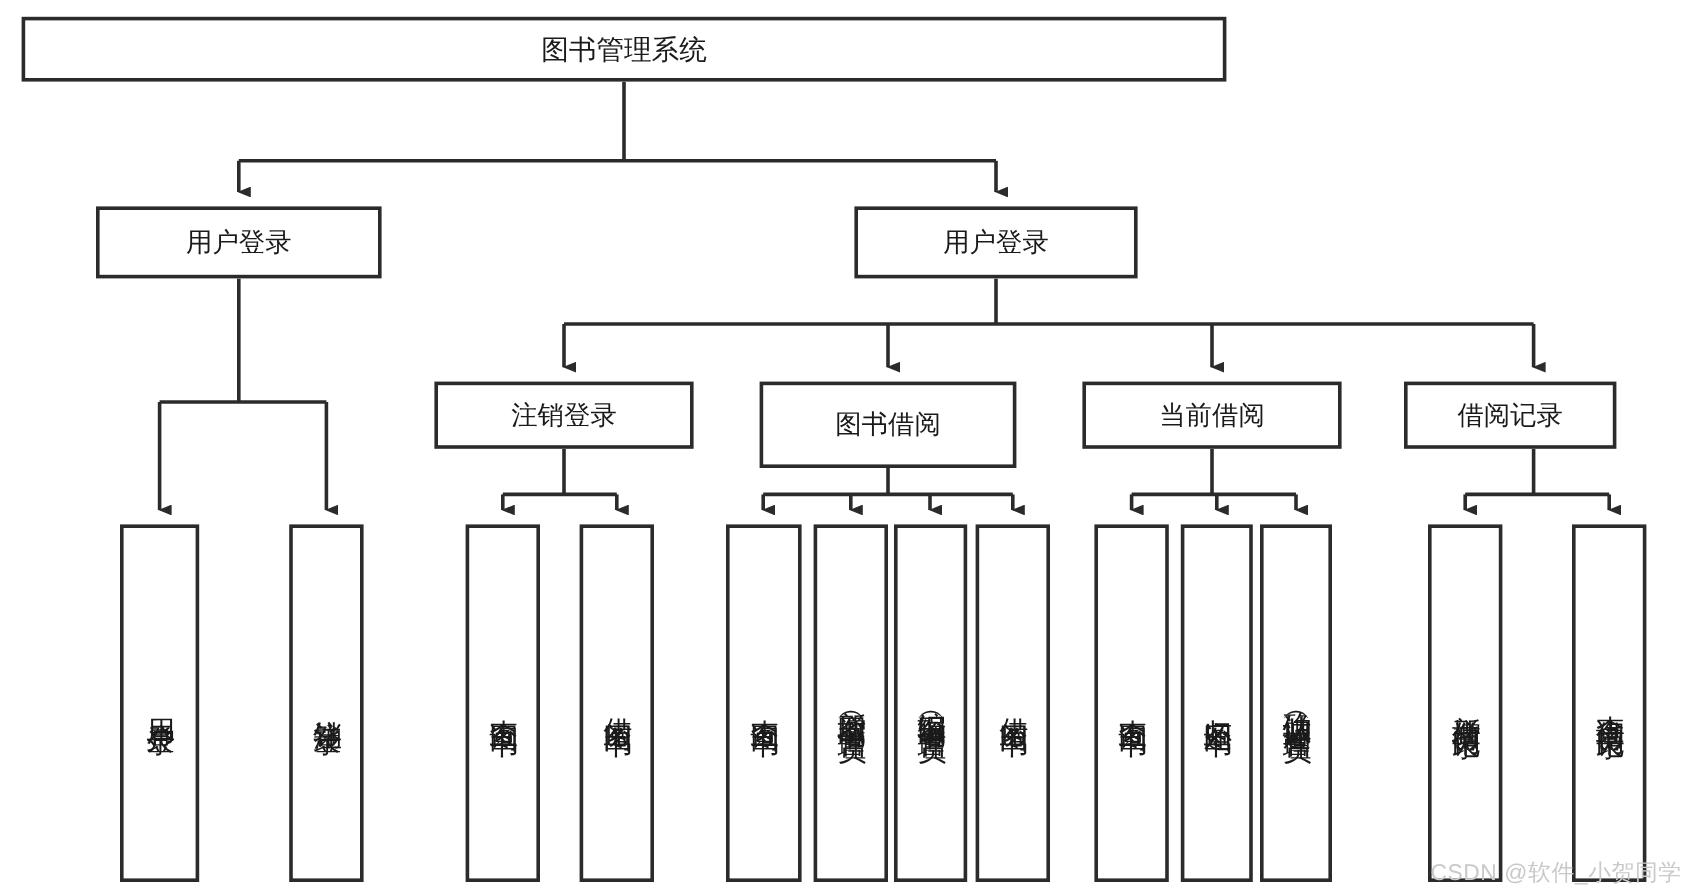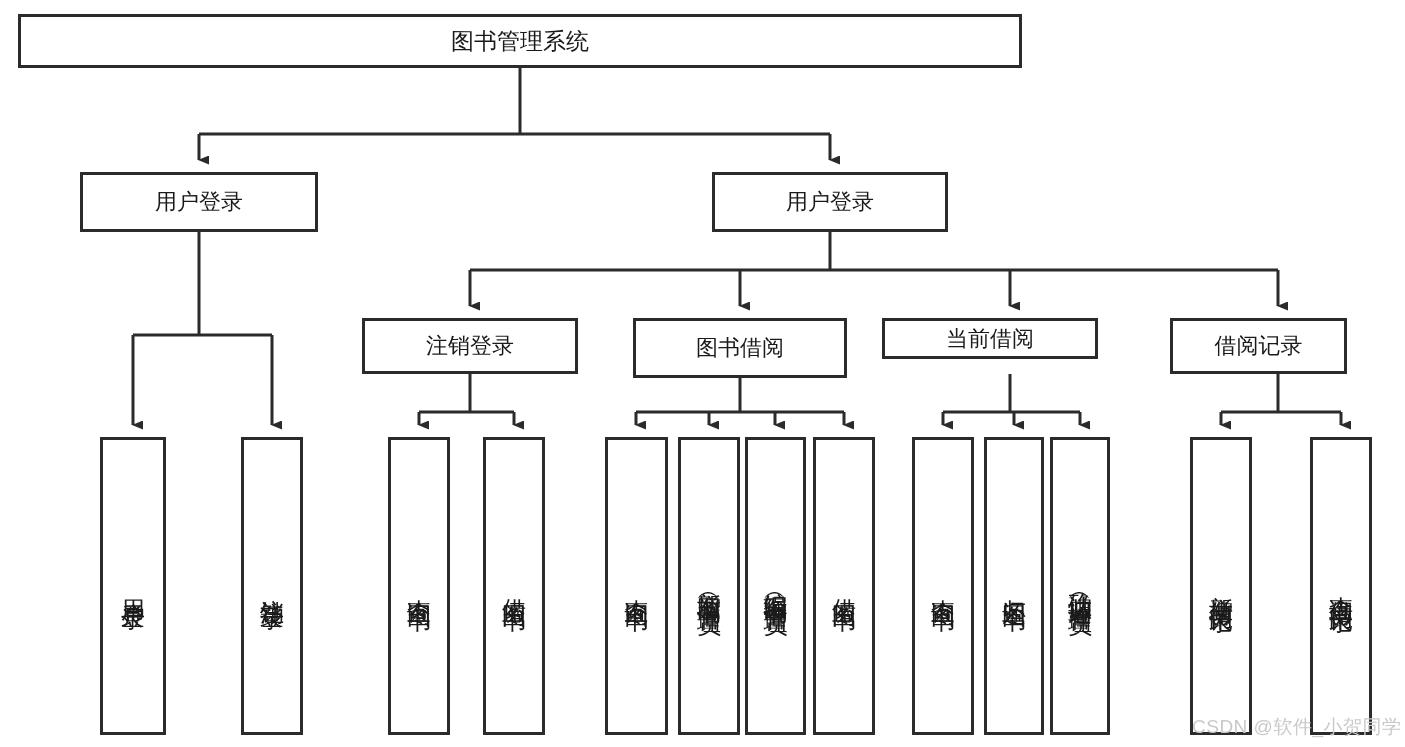--- a/index.html
+++ b/index.html
@@ -49,22 +49,22 @@
     white-space:nowrap;
   }
 
   #root{left:18px;top:14px;width:1004px;height:54px;border-width:3px;}
   #root .lbl{font-size:23px;}
 
   #n-user-login{left:80px;top:172px;width:238px;height:60px;border-width:3px;}
   #n-book-mgmt{left:712px;top:172px;width:236px;height:60px;border-width:3px;}
 
   #n-new-rec{left:362px;top:318px;width:216px;height:56px;border-width:3px;}
-  #n-borrow{left:633px;top:318px;width:214px;height:60px;border-width:3px;}
-  #n-current{left:882px;top:318px;width:216px;height:41px;border-width:3px;}
+  #n-borrow{left:633px;top:318px;width:214px;height:72px;border-width:3px;}
+  #n-current{left:902px;top:318px;width:216px;height:56px;border-width:3px;}
   #n-record{left:1170px;top:318px;width:177px;height:56px;border-width:3px;}
 
   .leaf{top:437px;height:298px;}
 
   #l-user-login{left:100px;width:66px;}
   #l-user-logout{left:241px;width:62px;}
 
   #l-nr-query{left:388px;width:62px;}
   #l-nr-borrow{left:483px;width:62px;}
 

